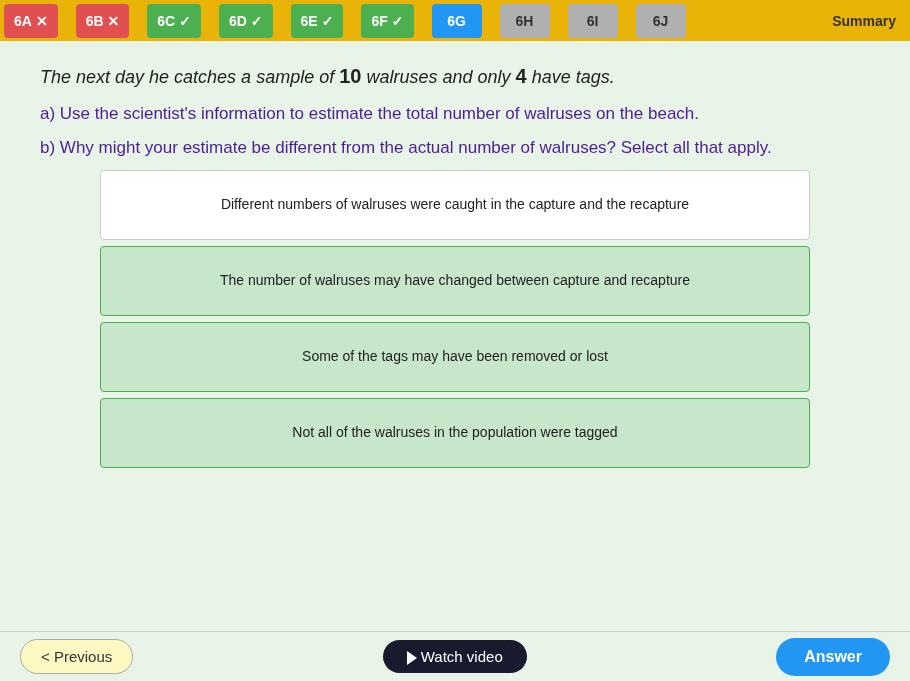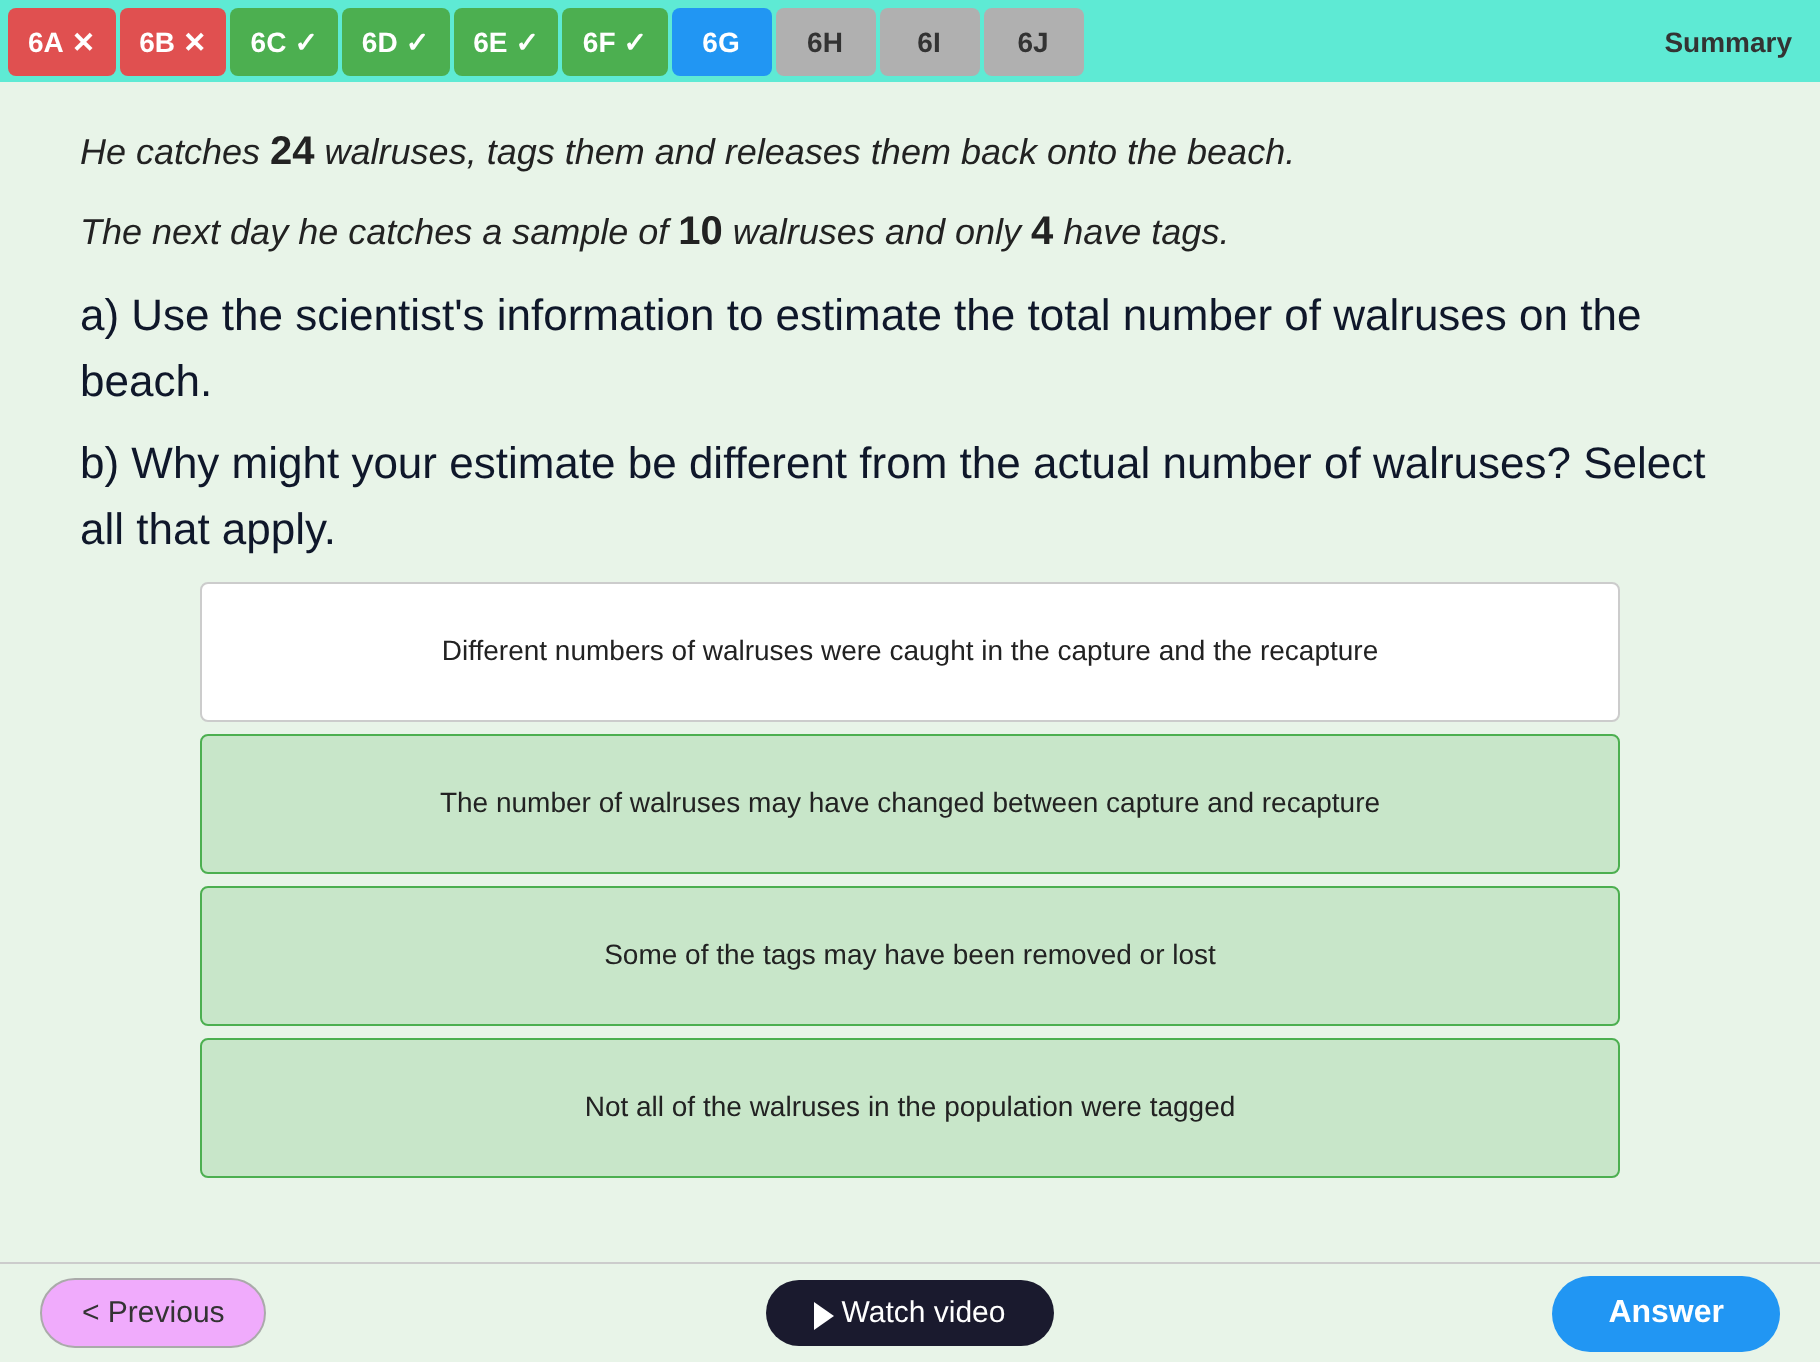--- a/index.html
+++ b/index.html
@@ -9,24 +9,24 @@
       width: 910px;
       height: 681px;
       overflow: hidden;
       position: relative;
     }
 
     
     .nav-bar {
       display: flex;
       align-items: center;
-      background: #5eead4;
+      background: #eab308;
       height: 41px;
       padding: 0 4px;
-      gap: 2px;
+      gap: 18px;
     }
 
     .nav-item {
       display: flex;
       align-items: center;
       justify-content: center;
       height: 34px;
       padding: 0 10px;
       font-size: 14px;
       font-weight: bold;
@@ -79,22 +79,22 @@
       line-height: 1.5;
     }
 
     .problem-text .num {
       font-weight: bold;
       font-style: normal;
       font-size: 20px;
     }
 
     .question-text {
-      font-size: 22px;
-      color: #0f172a;
+      font-size: 17px;
+      color: #4c1d95;
       margin-bottom: 8px;
       line-height: 1.5;
     }
 
     
     .options-grid {
       display: grid;
       grid-template-columns: 1fr;
       gap: 6px;
       margin: 10px 60px 8px 60px;
@@ -147,21 +147,21 @@
       height: 50px;
       background: #e8f4e8;
       display: flex;
       align-items: center;
       justify-content: space-between;
       padding: 0 20px;
       border-top: 1px solid #ccc;
     }
 
     .btn-previous {
-      background: #f0abfc;
+      background: #fef9c3;
       border: 1px solid #aaa;
       border-radius: 20px;
       padding: 8px 20px;
       font-size: 15px;
       cursor: pointer;
       color: #333;
     }
 
     .btn-watch {
       background: #1a1a2e;
@@ -235,23 +235,20 @@
   </div>
   <div class="nav-item neutral">
     <span>6J</span>
   </div>
   <div class="nav-item summary">
     <span>Summary</span>
   </div>
 </div>
 
 <div class="main-content">
-  <p class="problem-text">
-    He catches <span class="num">24</span> walruses, tags them and releases them back onto the beach.
-  </p>
   <p class="problem-text">
     The next day he catches a sample of <span class="num">10</span> walruses and only <span class="num">4</span> have tags.
   </p>
 
   <p class="question-text">a) Use the scientist's information to estimate the total number of walruses on the beach.</p>
 
   <p class="question-text">b) Why might your estimate be different from the actual number of walruses? Select all that apply.</p>
 
   <div class="options-grid">
     <div class="option-card">Different numbers of walruses were caught in the capture and the recapture</div>

